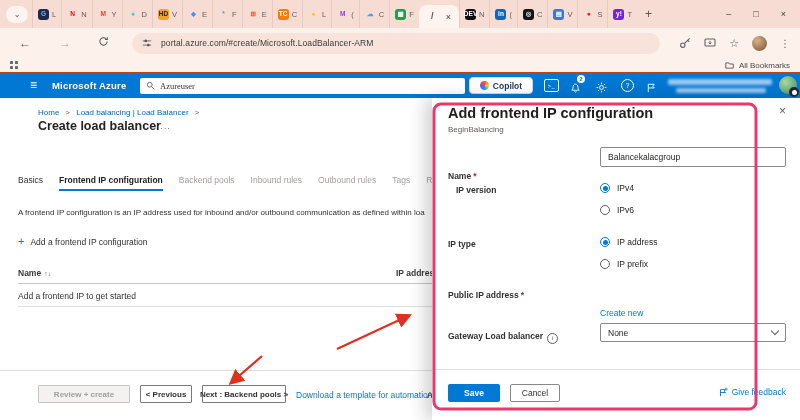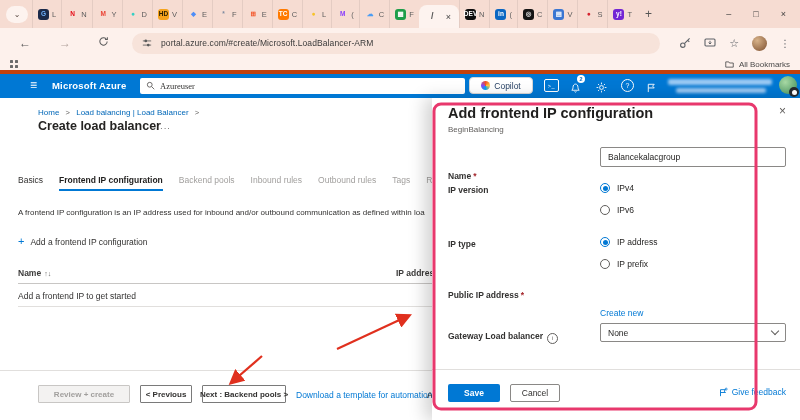--- a/index.html
+++ b/index.html
@@ -23,35 +23,35 @@
   #toolbar{position:absolute;left:0;top:28px;width:800px;height:30px;background:#fdf1ec;
            display:flex;align-items:center;padding:0 10px;box-sizing:border-box;}
   .navglyph{font-size:12px;color:#5a5a5a;width:14px;text-align:center;}
   #back{margin-left:8px;} #fwd{margin-left:26px;color:#b3a49d;} #reload{margin-left:24px;}
   #urlpill{margin-left:22px;width:528px;height:21px;border-radius:11px;background:#f7e3da;
            display:flex;align-items:center;padding:0 10px;gap:9px;box-sizing:border-box;}
   #urltext{font-size:8.5px;color:#3a3a3a;letter-spacing:.1px;}
   #tb-right{margin-left:auto;display:flex;align-items:center;gap:13px;}
   #chravatar{width:15px;height:15px;border-radius:50%;background:radial-gradient(circle at 35% 30%,#d7b289,#7d4f2f);}
   #bookmarks{position:absolute;left:0;top:58px;width:800px;height:16px;background:#fdf1ec;
-             border-bottom:4px solid #c2410c;display:flex;align-items:center;padding:0 10px;
+             border-bottom:2px solid #c2410c;display:flex;align-items:center;padding:0 10px;
              box-sizing:border-box;font-size:8px;color:#4a4a4a;}
   #bmgrid{display:grid;grid-template-columns:3px 3px;grid-gap:1.5px;}
   #bmgrid i{width:3px;height:3px;background:#6b6b6b;border-radius:.5px;}
   #allbm{margin-left:auto;display:flex;align-items:center;gap:5px;}
   
   #azbar{position:absolute;left:0;top:74px;width:800px;height:24px;background:#0078d4;color:#fff;}
   #hamb{position:absolute;left:30px;top:4px;font-size:12px;}
   #brand{position:absolute;left:52px;top:6px;font-size:9.5px;font-weight:700;letter-spacing:.2px;}
   #azsearch{position:absolute;left:140px;top:3.5px;width:325px;height:16px;background:#fff;border-radius:2px;
             display:flex;align-items:center;padding:0 6px;gap:5px;box-sizing:border-box;font-family:Liberation Serif, serif;}
   #azsearch span{font-size:8.5px;color:#323130;}
   #copilot{position:absolute;left:469px;top:3px;width:64px;height:17px;background:#fff;border:1px solid #d6d6d6;
            border-radius:4px;display:flex;align-items:center;justify-content:center;gap:4px;box-sizing:border-box;}
-  #copilot b{font-size:8.5px;color:#1f3a5f;font-weight:400;}
+  #copilot b{font-size:8.5px;color:#1f3a5f;font-weight:700;}
   .cpdot{width:9px;height:9px;border-radius:50%;background:conic-gradient(#f35325,#ffc83d,#05a6f0,#8a4af3,#f35325);}
   .azico{position:absolute;top:5px;color:#fff;}
   #ico-term{left:544px;width:13px;height:11px;border:1px solid #fff;border-radius:2px;
             font-size:5.5px;display:flex;align-items:center;justify-content:center;letter-spacing:.5px;}
   #ico-bell{left:570px;}
   #bellbadge{position:absolute;left:577px;top:1px;width:8px;height:8px;border-radius:50%;background:#fff;
              color:#0b6bc2;font-size:5.5px;font-weight:bold;display:flex;align-items:center;justify-content:center;}
   #ico-gear{left:596px;} #ico-help{left:621px;width:11px;height:11px;border:1px solid #fff;border-radius:50%;
             font-size:7px;display:flex;align-items:center;justify-content:center;}
   #ico-flag{left:646px;}
@@ -361,21 +361,21 @@
   <div id="panel">
     <div id="p-title">Add frontend IP configuration</div>
     <div id="p-sub">BeginBalancing</div>
     <div id="p-close">×</div>
 
     <div class="flabel" style="top:73px;">
       <span>Name</span><span class="req">*</span>
     </div>
     <div class="ctl" id="f-name-input">Balancekalacgroup</div>
 
-    <div class="flabel" style="top:87px;">IP version</div>
+    <div class="flabel" style="top:87px;margin-left:8px;">IP version</div>
     <div class="radio-row" style="top:85px;">
       <span class="radio sel">
           <i></i>
         </span>
       <span>IPv4</span>
     </div>
     <div class="radio-row" style="top:107px;">
       <span class="radio"></span>
       <span>IPv6</span>
     </div>

